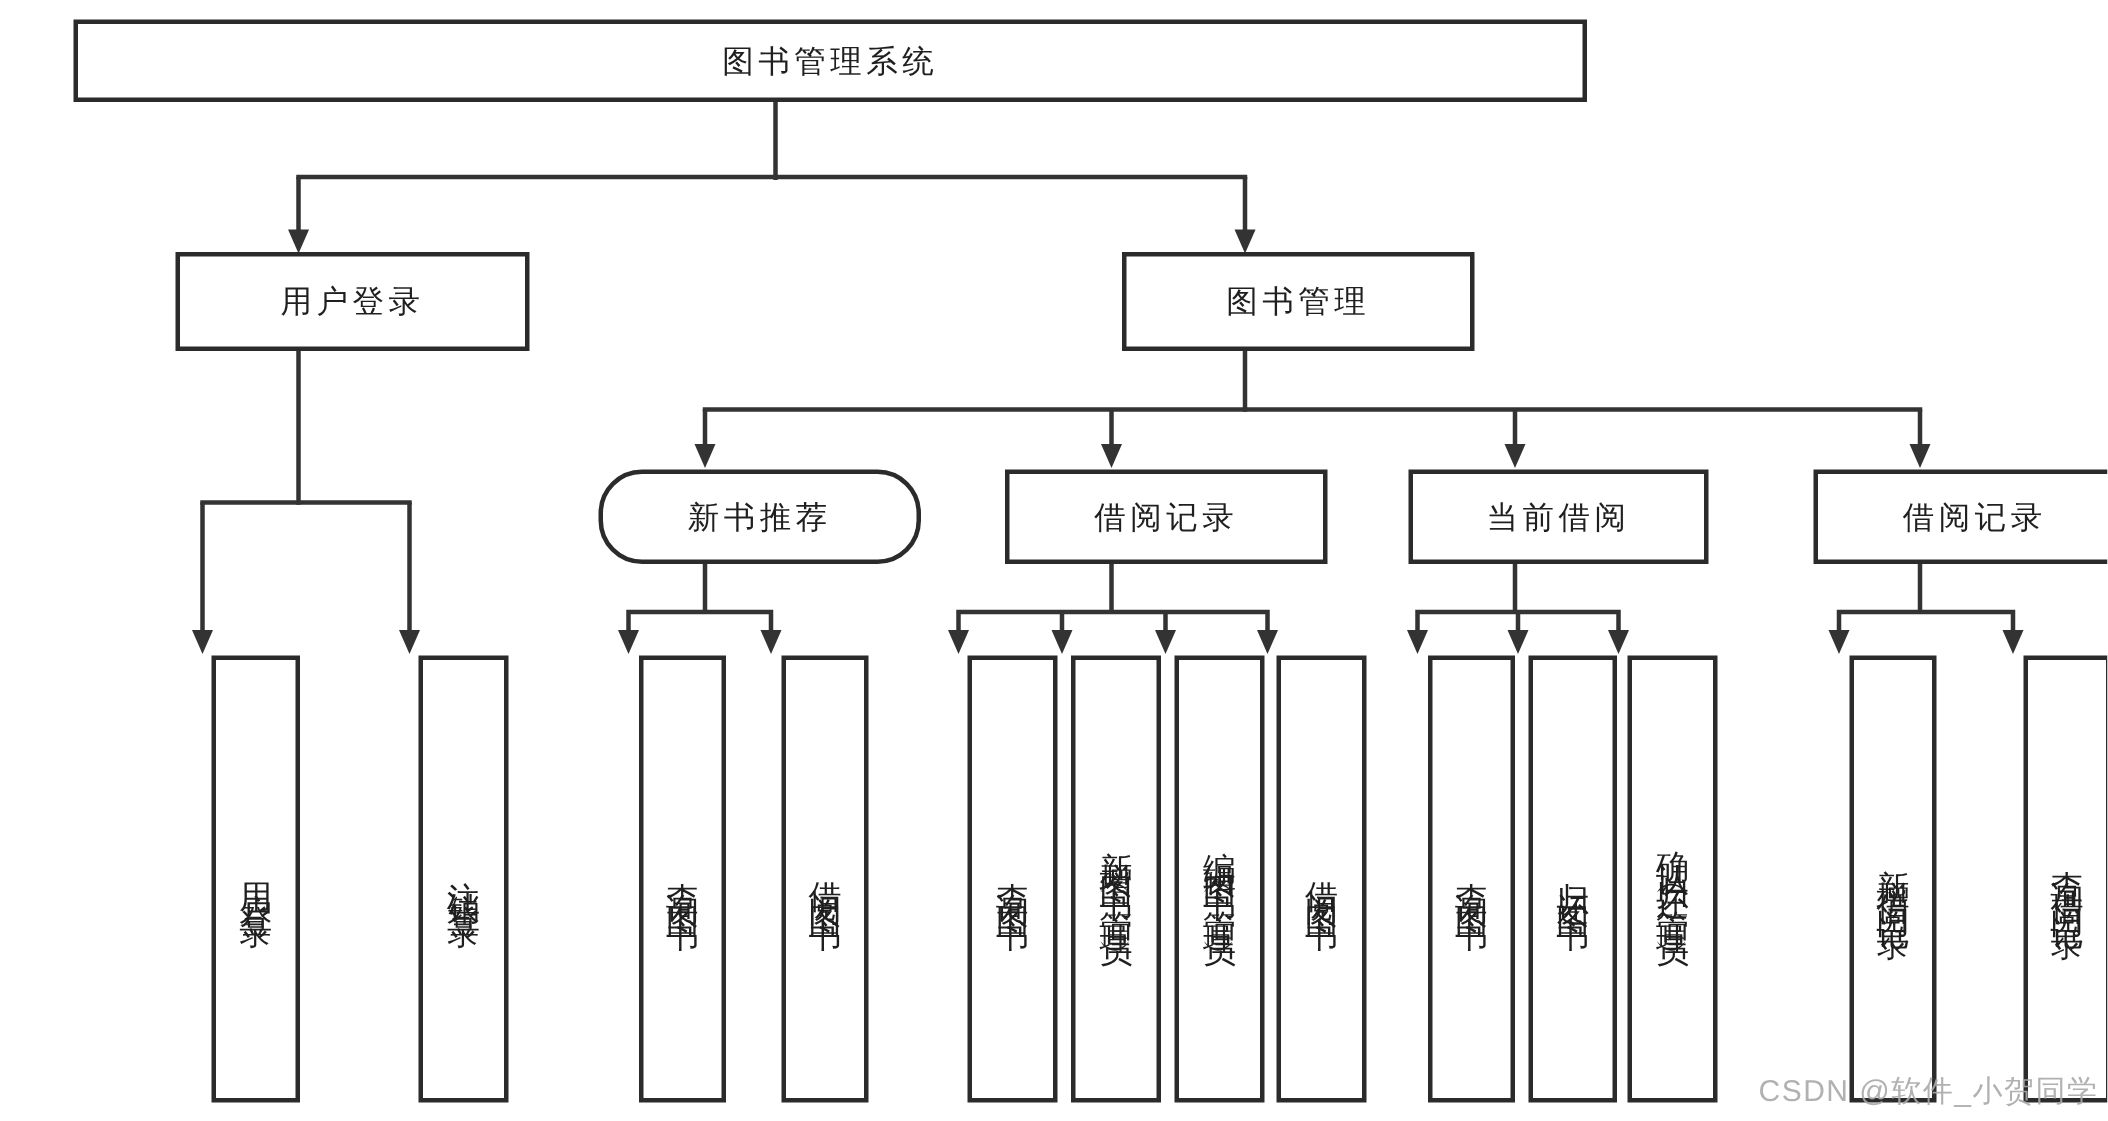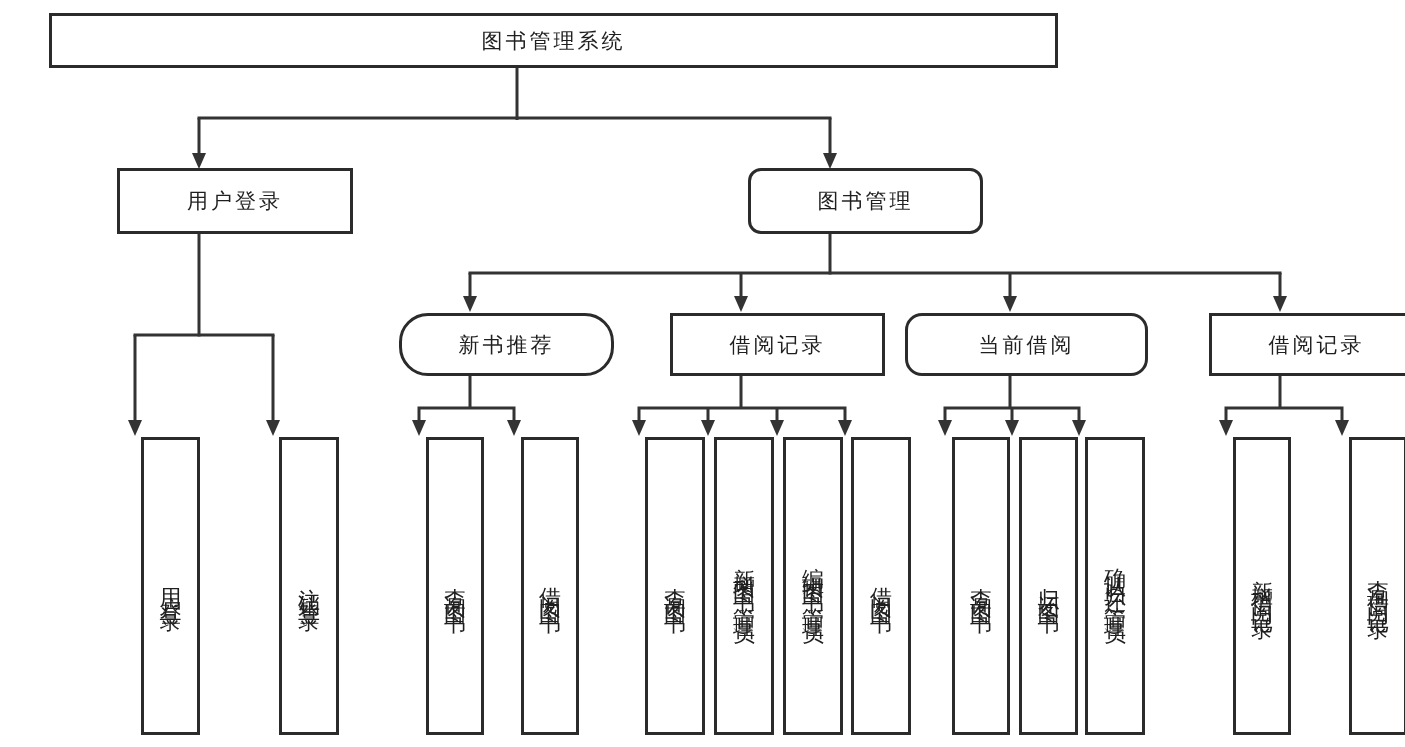--- a/index.html
+++ b/index.html
@@ -34,25 +34,25 @@
     writing-mode: vertical-rl;
     text-orientation: mixed;
     font-size: 22px;
     letter-spacing: 8px;
     line-height: 1;
   }
   
   .b-root   { left: 13px;  top: 13px;  width: 1009px; height: 55px; }
   
   .b-user   { left: 81px;  top: 168px; width: 236px; height: 66px; }
-  .b-mgmt   { left: 712px; top: 168px; width: 235px; height: 66px; border-radius: 13px; }
+  .b-mgmt   { left: 712px; top: 168px; width: 235px; height: 66px; }
   
   .b-l3a { left: 363px;  top: 313px; width: 215px; height: 63px; border-radius: 29px; }
   .b-l3b { left: 634px;  top: 313px; width: 215px; height: 63px; }
-  .b-l3c { left: 869px;  top: 313px; width: 243px; height: 63px; border-radius: 17px; }
+  .b-l3c { left: 903px;  top: 313px; width: 200px; height: 63px; }
   .b-l3d { left: 1173px; top: 313px; width: 215px; height: 63px; }
   
   .lf { top: 437px; height: 298px; }
   .b-g1a { left: 105px;  width: 59px; }
   .b-g1b { left: 243px;  width: 60px; }
   .b-g2a { left: 390px;  width: 58px; }
   .b-g2b { left: 485px;  width: 58px; }
   .b-g3a { left: 609px;  width: 60px; }
   .b-g3b { left: 678px;  width: 60px; }
   .b-g3c { left: 747px;  width: 60px; }
@@ -138,14 +138,15 @@
   <div class="box leaf lf b-g3c">编辑图书（管理员）</div>
   <div class="box leaf lf b-g3d">借阅图书</div>
 
   <div class="box leaf lf b-g4a">查询图书</div>
   <div class="box leaf lf b-g4b">归还图书</div>
   <div class="box leaf lf b-g4c">确认归还（管理员）</div>
 
   <div class="box leaf lf b-g5a">新增借阅记录</div>
   <div class="box leaf lf b-g5b">查询借阅记录</div>
 
+  <div class="watermark">CSDN @软件_小贺同学</div>
 
 </div>
 
 </body></html>

